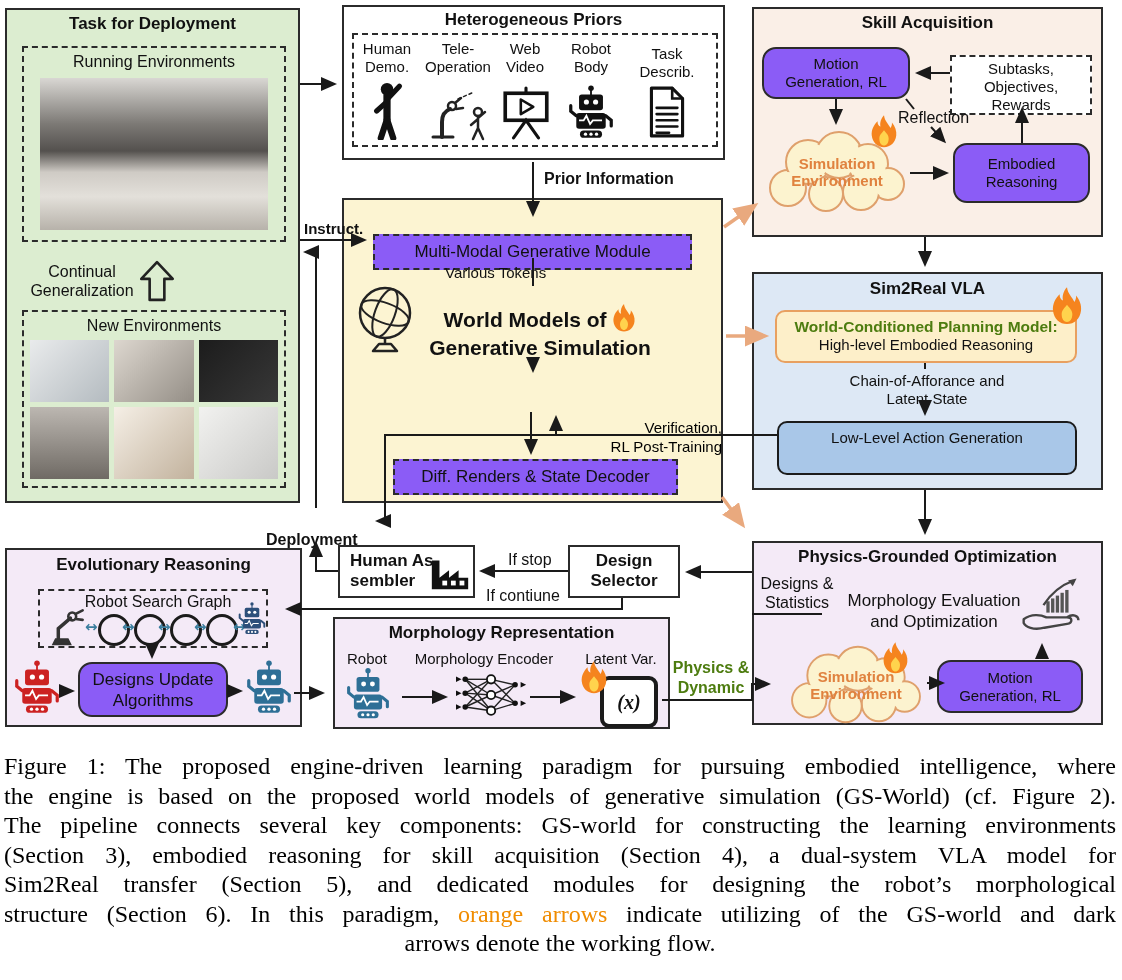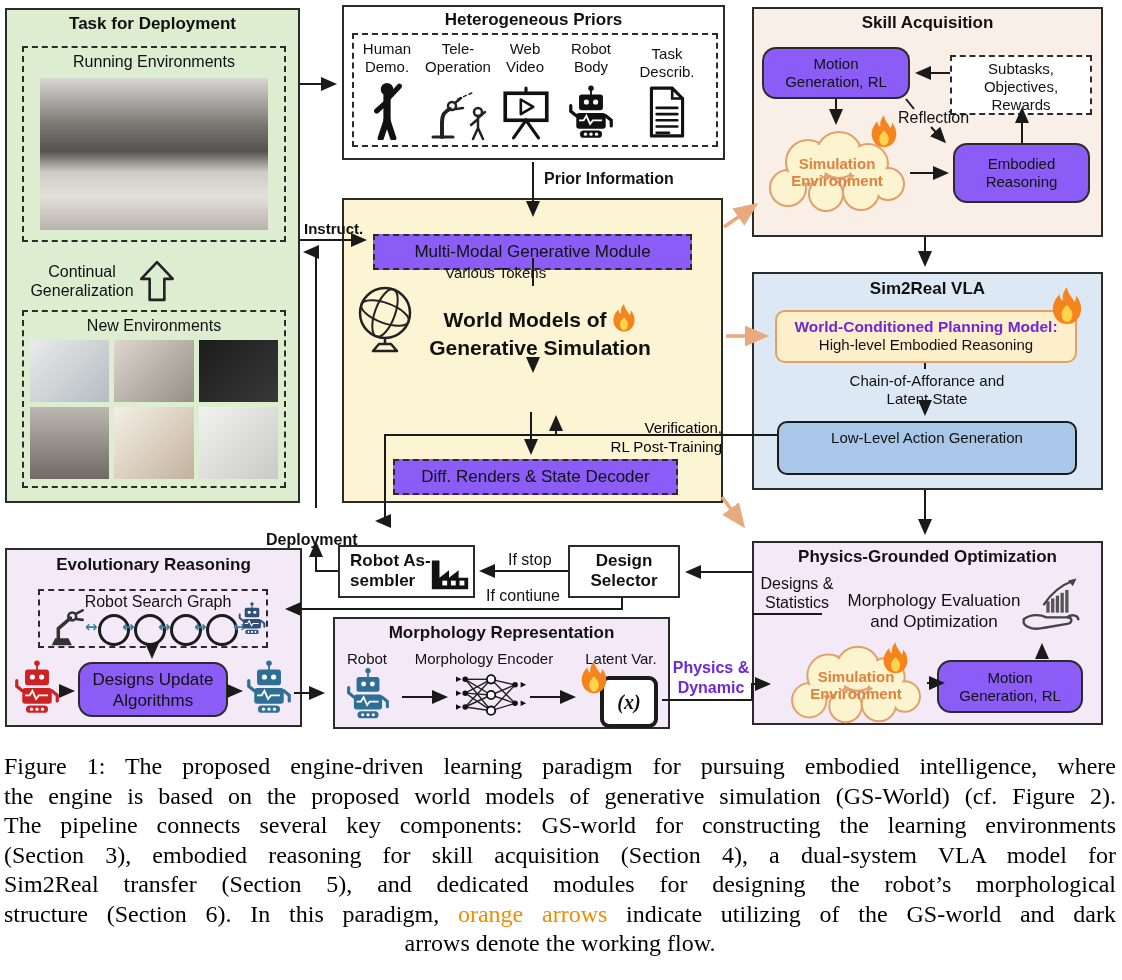--- a/index.html
+++ b/index.html
@@ -18,21 +18,21 @@
   .lbl16{font-size:16px;line-height:19px;}
   .bold{font-weight:bold;}
   .ctr{text-align:center;}
   .pre{white-space:pre-line;}
   .dashedbx{position:absolute;box-sizing:border-box;border:2px dashed #2b2b2b;}
   .salmon{background:#8b5cf6;}
   .rounded{position:absolute;box-sizing:border-box;border:2.5px solid #2b2b2b;border-radius:14px;
            display:flex;align-items:center;justify-content:center;text-align:center;}
   .modtxt{display:flex;align-items:center;justify-content:center;font-size:17px;}
   .cloudtxt{position:absolute;font-weight:bold;font-size:15px;line-height:17px;text-align:center;color:#e0823f;}
-  .orangetx{color:#6d28d9;}
+  .orangetx{color:#4d7c0f;}
   .vertx{color:#000000;}
   .photo{position:absolute;}
   .pgrid{position:absolute;display:grid;grid-template-columns:1fr 1fr 1fr;grid-template-rows:62px 72px;gap:5px;}
   .pgrid div{width:100%;height:100%;}
   .circle{position:absolute;width:26px;height:26px;border:3px solid #1b1b1b;border-radius:50%;background:transparent;}
   .dbl{position:absolute;color:#3a7e9e;font-family:"DejaVu Sans",sans-serif;font-weight:bold;font-size:15px;line-height:15px;}
   .xbox{position:absolute;border:4px solid #1b1b1b;border-radius:9px;background:#fff;
         display:flex;align-items:center;justify-content:center;
         font-family:"Liberation Serif",serif;font-style:italic;font-weight:bold;font-size:20px;}
   .cap{position:absolute;left:4px;top:752px;width:1112px;font-family:"Liberation Serif",serif;
@@ -340,21 +340,21 @@
       <path d="M41,34 L47,39 L47,45" stroke="currentColor" stroke-width="3.5" fill="none" stroke-linecap="round"></path>
       <rect x="13" y="50" width="24" height="8" rx="4"></rect>
       <circle cx="19" cy="54" r="1.8" fill="#fff"></circle>
         <circle cx="25" cy="54" r="1.8" fill="#fff"></circle>
         <circle cx="31" cy="54" r="1.8" fill="#fff"></circle>
       <path d="M12,39 h5 l3,-5 l4,9 l3,-4 h10" stroke="#fff" stroke-width="2" fill="none"></path>
     </g>
   </svg>
 
   <div class="panel whitebx" style="left:338px;top:545px;width:137px;height:53px;"></div>
-  <div class="abs bold pre" style="left:350px;top:551px;width:92px;font-size:17px;line-height:20px;">Robot As-
+  <div class="abs bold pre" style="left:350px;top:551px;width:92px;font-size:17px;line-height:20px;">Human As-
 sembler</div>
   <svg class="icn" style="left:428px;top:554px;" width="44" height="38" viewBox="0 0 46 38">
     <path d="M4,36 V6 H12 V24 L22,16 V24 L32,16 V24 H42 V36 Z" fill="#111"></path>
     <rect x="15" y="27" width="5" height="5" fill="#fff"></rect>
       <rect x="24" y="27" width="5" height="5" fill="#fff"></rect>
       <rect x="33" y="27" width="5" height="5" fill="#fff"></rect>
   </svg>
   <div class="panel whitebx" style="left:568px;top:545px;width:112px;height:53px;"></div>
   <div class="abs bold ctr pre" style="left:568px;top:551px;width:112px;font-size:17px;line-height:20px;">Design
 Selector</div>

